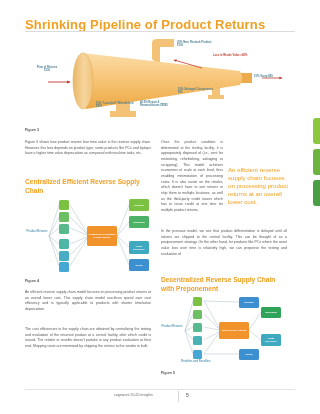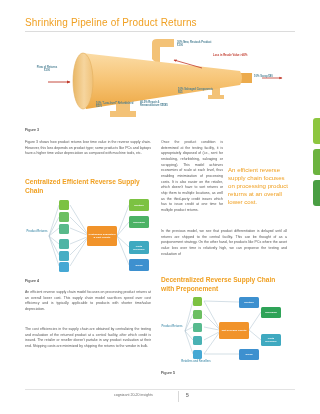--- a/index.html
+++ b/index.html
@@ -17,21 +17,21 @@
 
   
   .edge-tabs { position:absolute; right:0; top:118px; width:7px; }
   .edge-tab { width:7px; height:26px; background:#8dc63f; margin-bottom:5px;
               border-top-left-radius:3px; border-bottom-left-radius:3px; }
   .edge-tab.t2 { background:#6cb33f; }
   .edge-tab.t3 { background:#4a9e43; }
 
   
   .sec-title {
-    color:#f0a022; font-size:10px; font-weight:normal; letter-spacing:.15px;
+    color:#f0a022; font-size:13px; font-weight:bold; letter-spacing:.15px;
   }
   .hdr-rule { border-top:1px solid #dcdcdc; margin-top:3px; }
 
   .sub-title {
     color:#f0a022; font-size:6.6px; font-weight:bold; line-height:1.35;
   }
 
   
   .body-text {
     font-size:3.5px; line-height:1.62; color:#555; text-align:justify;

